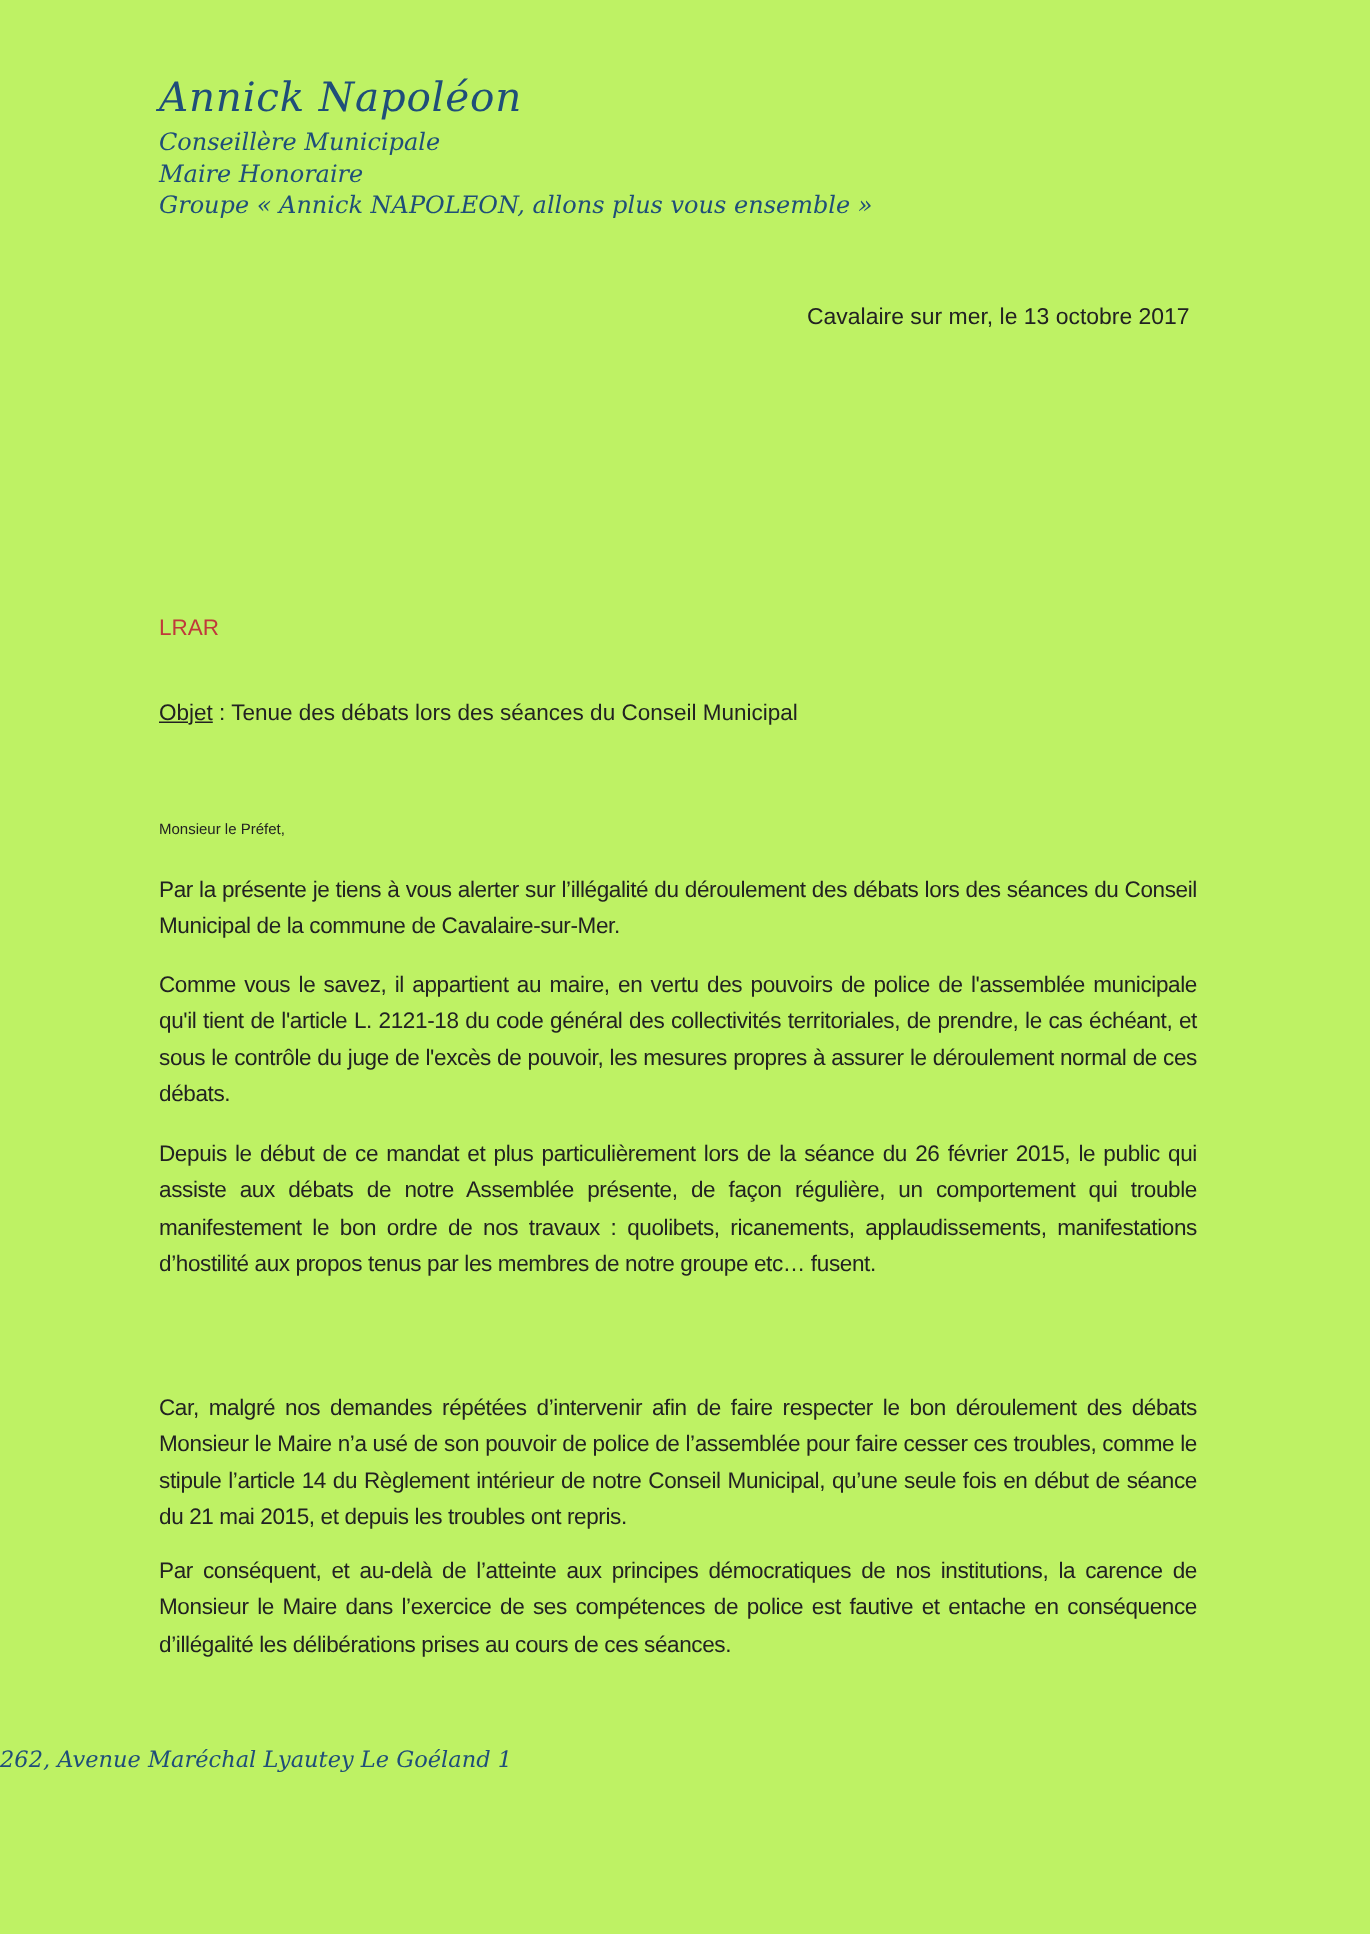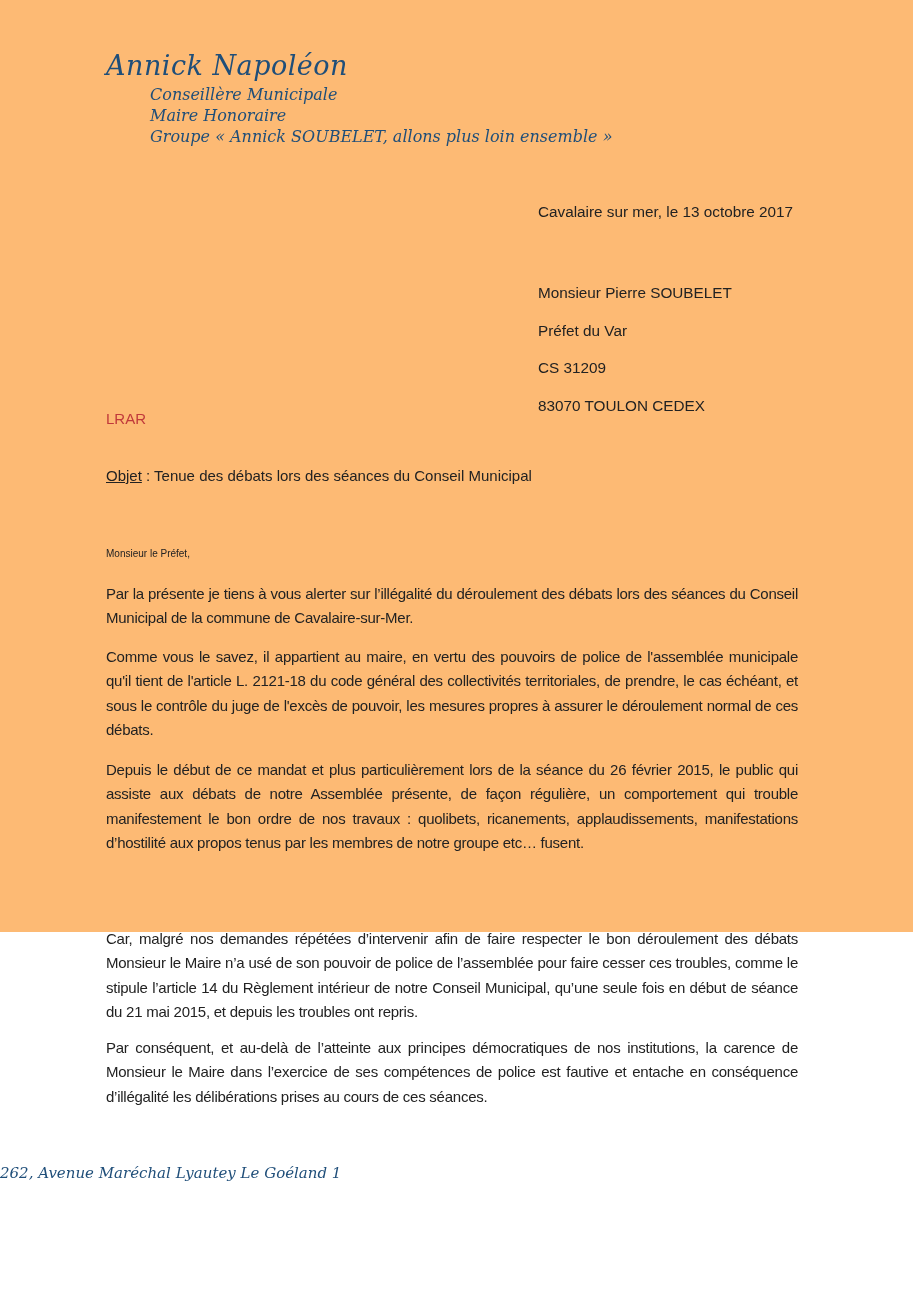--- a/index.html
+++ b/index.html
@@ -1,21 +1,21 @@
 <!DOCTYPE html>
 <html><head>
   <meta charset="utf-8">
   <style>
     html, body { margin: 0; padding: 0; background: #ffffff; }
     body { width: 913px; height: 1289px; position: relative; overflow: hidden; }
-    .page { position: absolute; left: 0; top: 0; width: 913px; height: 932px; background: #fdba74; }
+    .page { position: absolute; left: 0; top: 0; width: 913px; height: 1289px; background: #bef264; }
 
     .letterhead { position: absolute; left: 106px; top: 48px; color: #1f4e79; font-family: "DejaVu Serif", serif; font-style: italic; }
     .lh-name { font-size: 27px; line-height: 36px; letter-spacing: 0.5px; }
-    .lh-line { font-size: 16px; line-height: 21px; margin-left: 44px; }
+    .lh-line { font-size: 16px; line-height: 21px; }
 
     .body-text { font-family: "Liberation Sans", sans-serif; color: #222; font-size: 15.3px; }
 
     .date { position: absolute; left: 538px; top: 203px; font-size: 15.3px; }
     .recipient { position: absolute; left: 538px; top: 282px; }
     .recipient div { height: 37.5px; line-height: 22px; font-size: 15.3px; }
 
     .lrar { position: absolute; left: 106px; top: 410px; color: #c0393b; font-size: 15px; }
     .objet { position: absolute; left: 106px; top: 467px; font-size: 15px; text-align: right; }
     .objet .u { text-decoration: underline; }
@@ -29,31 +29,25 @@
   </style>
 </head>
 <body>
 
 <div class="page">
 
   <div class="letterhead">
     <div class="lh-name">Annick Napoléon</div>
     <div class="lh-line">Conseillère Municipale</div>
     <div class="lh-line">Maire Honoraire</div>
-    <div class="lh-line">Groupe « Annick SOUBELET, allons plus loin ensemble »</div>
+    <div class="lh-line">Groupe « Annick NAPOLEON, allons plus vous ensemble »</div>
   </div>
 
   <div class="date body-text">Cavalaire sur mer, le 13 octobre 2017</div>
 
-  <div class="recipient body-text">
-    <div>Monsieur Pierre SOUBELET</div>
-    <div>Préfet du Var</div>
-    <div>CS 31209</div>
-    <div>83070 TOULON CEDEX</div>
-  </div>
 
   <div class="lrar body-text">LRAR</div>
 
   <div class="objet body-text">
     <span class="u">Objet</span><span> : </span><span>Tenue des débats lors des séances du Conseil Municipal</span>
   </div>
 
   <div class="salutation body-text">Monsieur le Préfet,</div>
 
   <div class="para" style="top:582px;">Par la présente je tiens à vous alerter sur l’illégalité du déroulement des débats lors des séances du Conseil Municipal de la commune de Cavalaire-sur-Mer.</div>

